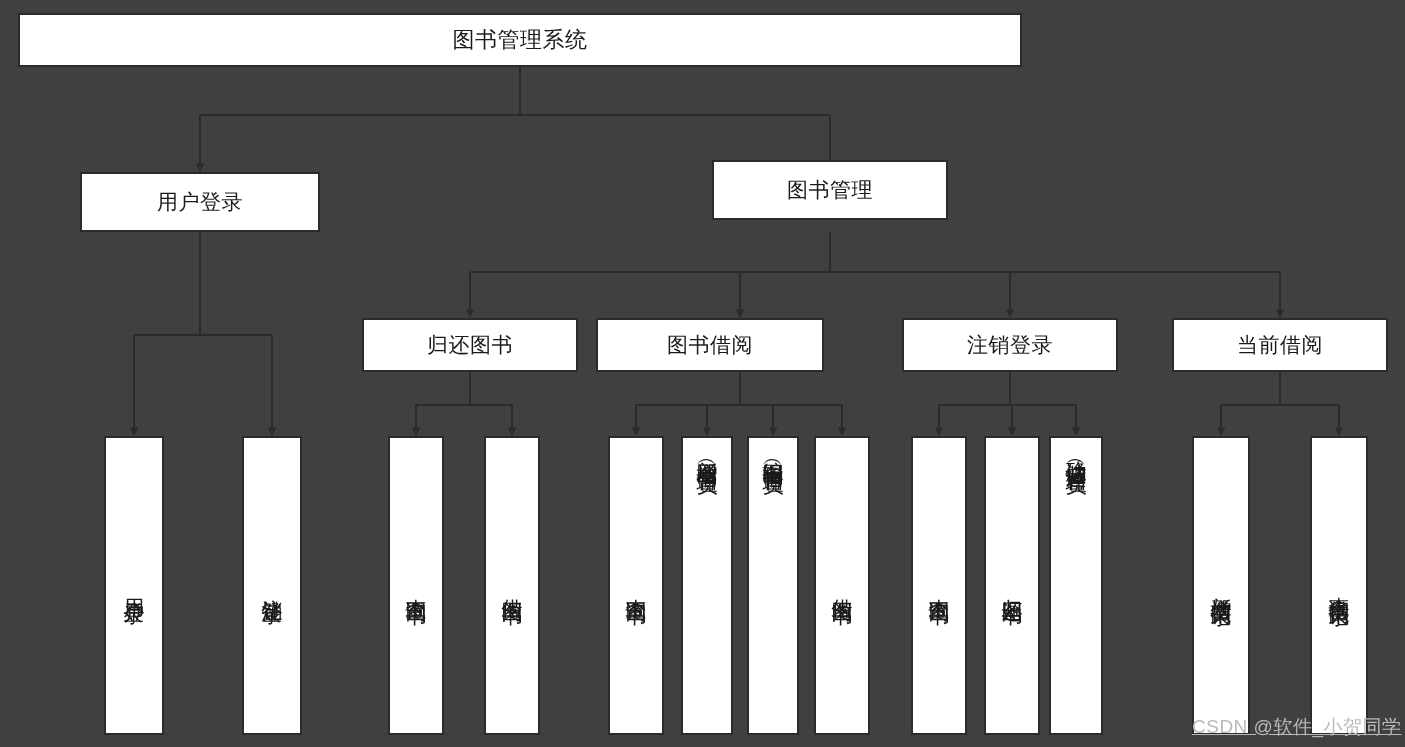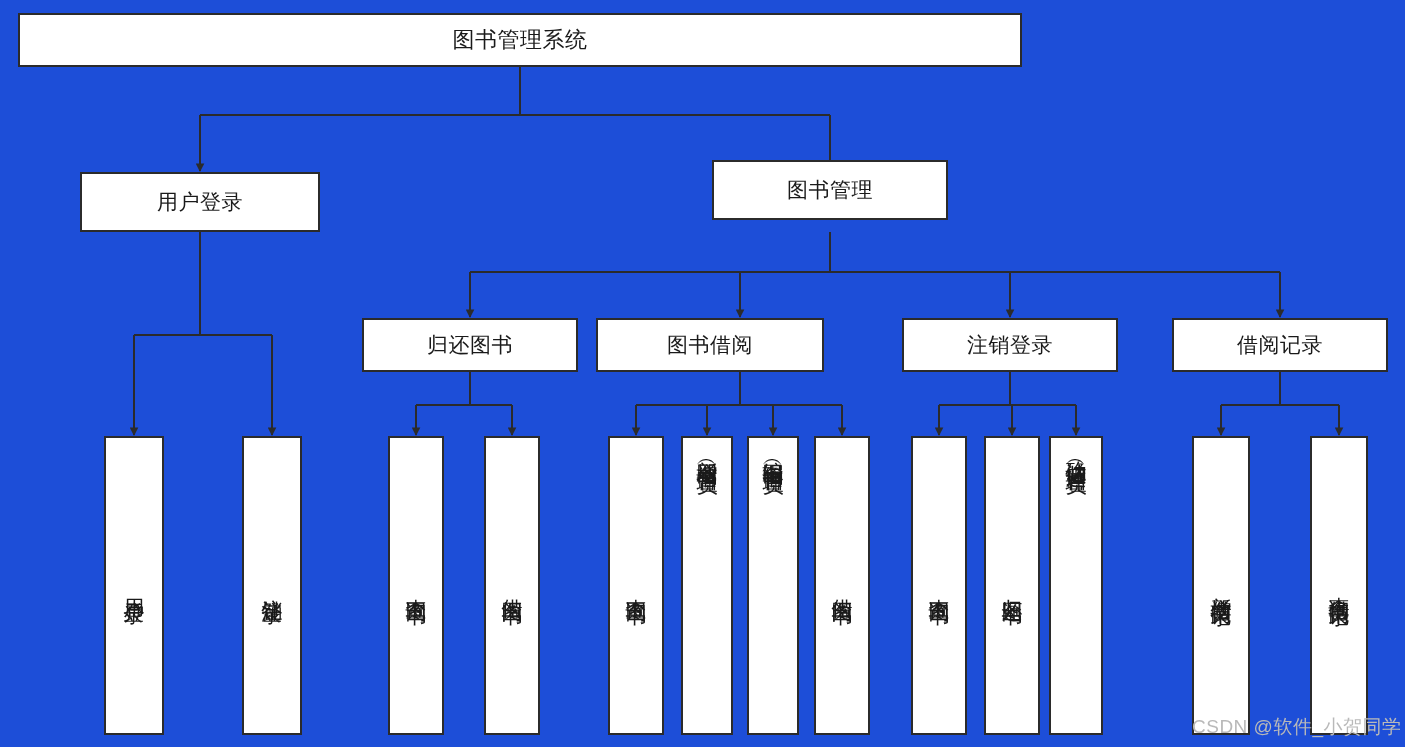--- a/index.html
+++ b/index.html
@@ -7,21 +7,21 @@
     padding: 0;
     background: #ffffff;
   }
   body {
     font-family: "Liberation Sans", "DejaVu Sans", sans-serif;
   }
   #canvas {
     position: relative;
     width: 1405px;
     height: 747px;
-    background: #1d4ed8;
+    background: #404040;
     overflow: hidden;
   }
   #wires {
     position: absolute;
     left: 0;
     top: 0;
     width: 1405px;
     height: 747px;
     pointer-events: none;
   }
@@ -128,21 +128,21 @@
       <div class="node horizontal" style="left: 362px; top: 318px; width: 216px; height: 54px;">
         <span>归还图书</span>
       </div>
       <div class="node horizontal" style="left: 596px; top: 318px; width: 228px; height: 54px;">
         <span>图书借阅</span>
       </div>
       <div class="node horizontal" style="left: 902px; top: 318px; width: 216px; height: 54px;">
         <span>注销登录</span>
       </div>
       <div class="node horizontal" style="left: 1172px; top: 318px; width: 216px; height: 54px;">
-        <span>借阅记录</span>
+        <span>当前借阅</span>
       </div>
       <div class="node vertical" style="left: 104px; top: 436px; width: 60px; height: 299px;">
         <span class="vtext">用户登录</span>
       </div>
       <div class="node vertical" style="left: 242px; top: 436px; width: 60px; height: 299px;">
         <span class="vtext">注销登录</span>
       </div>
       <div class="node vertical" style="left: 388px; top: 436px; width: 56px; height: 299px;">
         <span class="vtext">查询图书</span>
       </div>
@@ -171,14 +171,14 @@
         <span class="vtext top-aligned">确认归还（管理员）</span>
       </div>
       <div class="node vertical" style="left: 1192px; top: 436px; width: 58px; height: 299px;">
         <span class="vtext">新增借阅记录</span>
       </div>
       <div class="node vertical" style="left: 1310px; top: 436px; width: 58px; height: 299px;">
         <span class="vtext">查询借阅记录</span>
       </div>
     </div>
 
-  <div class="watermark" style="left: 1192px; top: 714px;">CSDN @软件_小贺同学</div>
+  <div class="watermark" style="left: 1192px; top: 714px; text-decoration: underline;">CSDN @软件_小贺同学</div>
 </div>
 
 </body></html>

